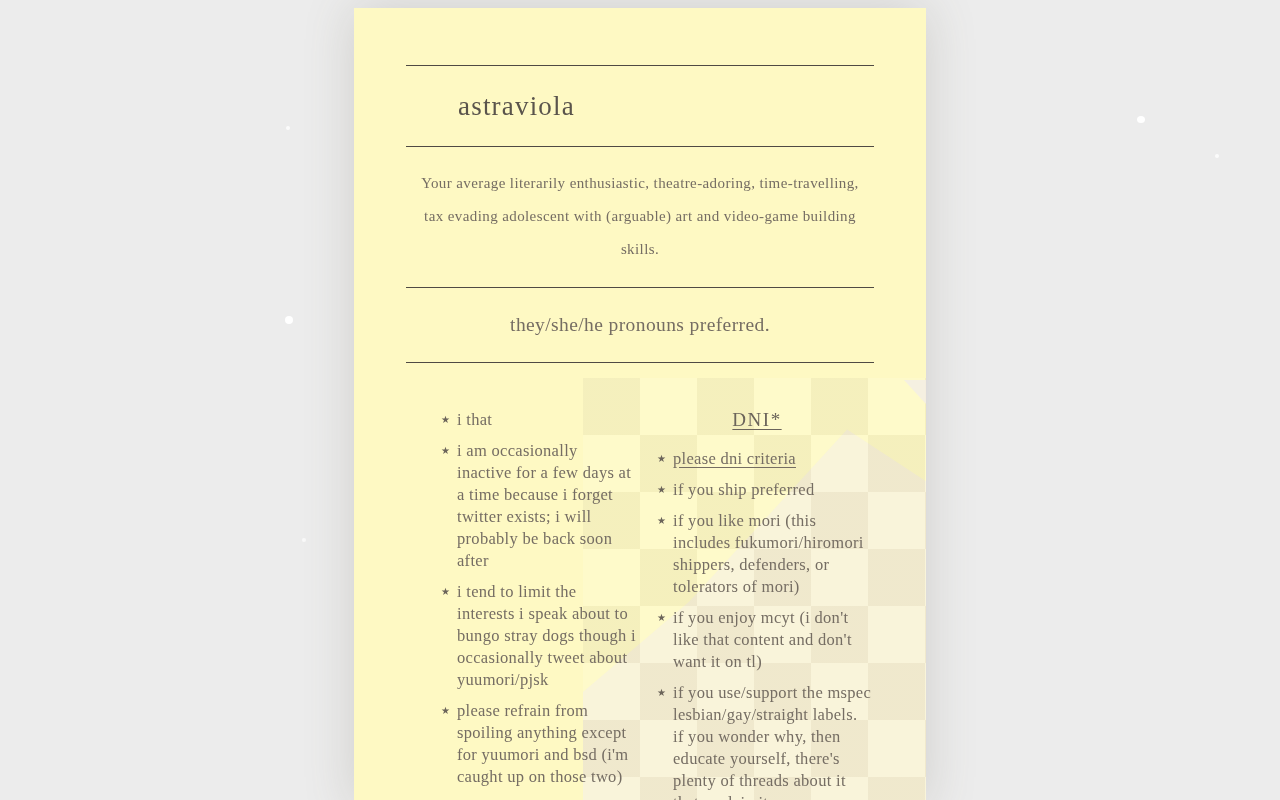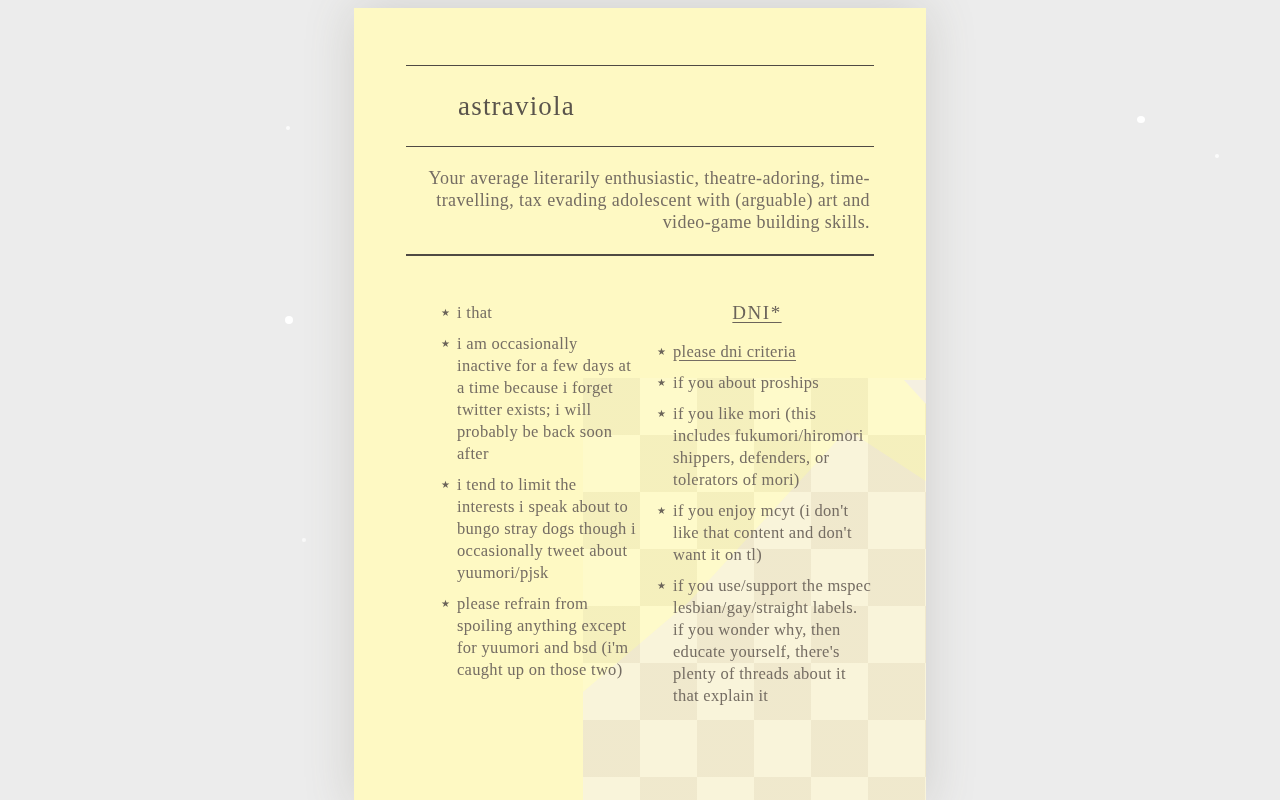--- a/index.html
+++ b/index.html
@@ -69,23 +69,23 @@
 
   .site-title {
     font-size: 27px;
     font-weight: 400;
     color: #5a544c;
     letter-spacing: 1.2px;
     padding: 25px 0 24px 52px;
   }
 
   .bio {
-    text-align: right;
-    font-size: 18px;
-    line-height: 22px;
+    text-align: center;
+    font-size: 15px;
+    line-height: 33px;
     color: #756d63;
     letter-spacing: 0.4px;
     padding: 20px 4px 21px;
   }
 
   .pronouns {
     text-align: center;
     font-size: 19.5px;
     line-height: 29px;
     color: #756d63;
@@ -161,20 +161,21 @@
     <hr class="divider top-rule">
 
     <h1 class="site-title">astraviola</h1>
 
     <hr class="divider">
 
     <p class="bio">Your average literarily enthusiastic, theatre-adoring, time-travelling, tax evading adolescent with (arguable) art and video-game building skills.</p>
 
     <hr class="divider">
 
+    <p class="pronouns">they/she/he pronouns preferred.</p>
 
     <hr class="divider">
 
     <div class="columns">
 
       <div class="col col-byf">
         <ul class="star-list">
           <li>
             <span class="bullet">★</span>
             <span class="li-text">i that</span>
@@ -196,21 +197,21 @@
 
       <div class="col col-dni">
         <h2 class="col-heading underlined">DNI*</h2>
         <ul class="star-list">
           <li>
             <span class="bullet">★</span>
             <span class="li-text"><a class="dni-link">please dni criteria</a></span>
           </li>
           <li>
             <span class="bullet">★</span>
-            <span class="li-text">if you about proships</span>
+            <span class="li-text">if you ship preferred</span>
           </li>
           <li>
             <span class="bullet">★</span>
             <span class="li-text">if you like mori (this includes fukumori/hiromori shippers, defenders, or tolerators of mori)</span>
           </li>
           <li>
             <span class="bullet">★</span>
             <span class="li-text">if you enjoy mcyt (i don't like that content and don't want it on tl)</span>
           </li>
           <li>

